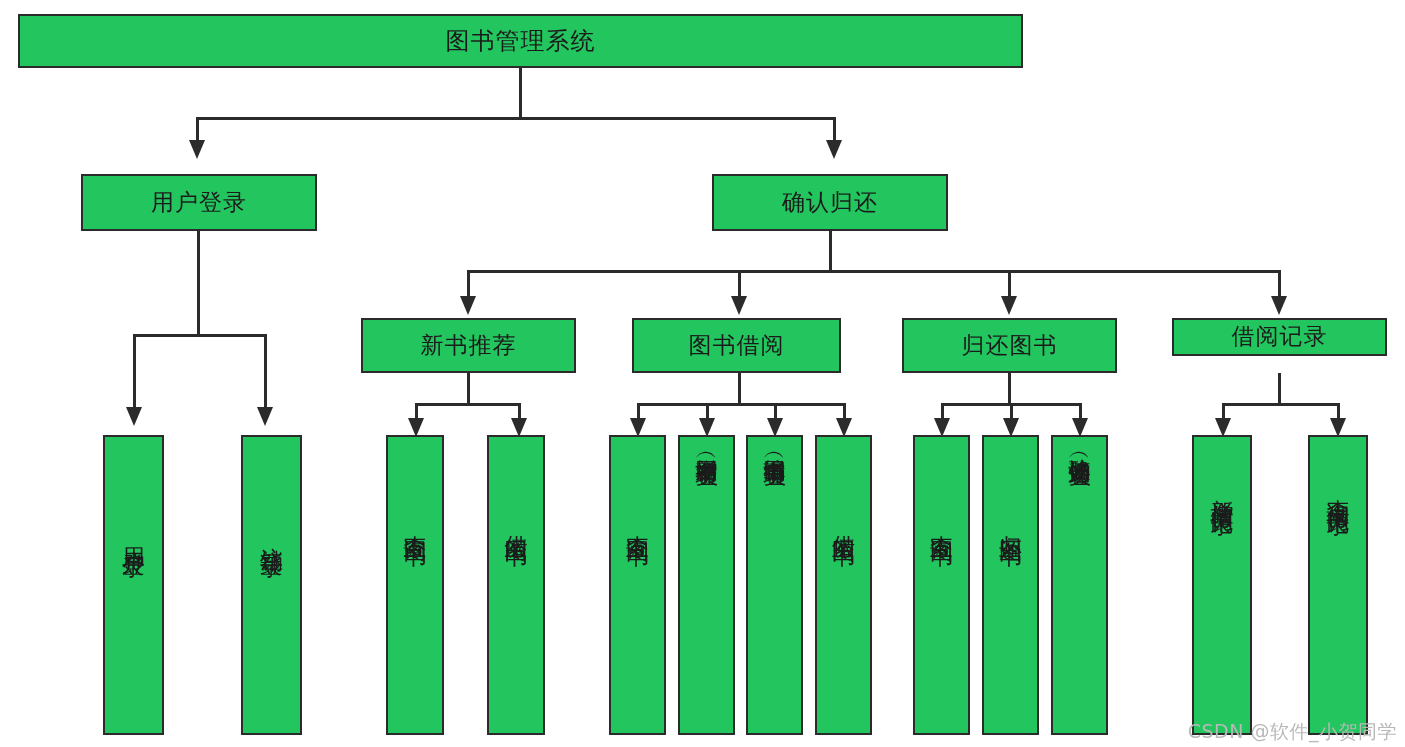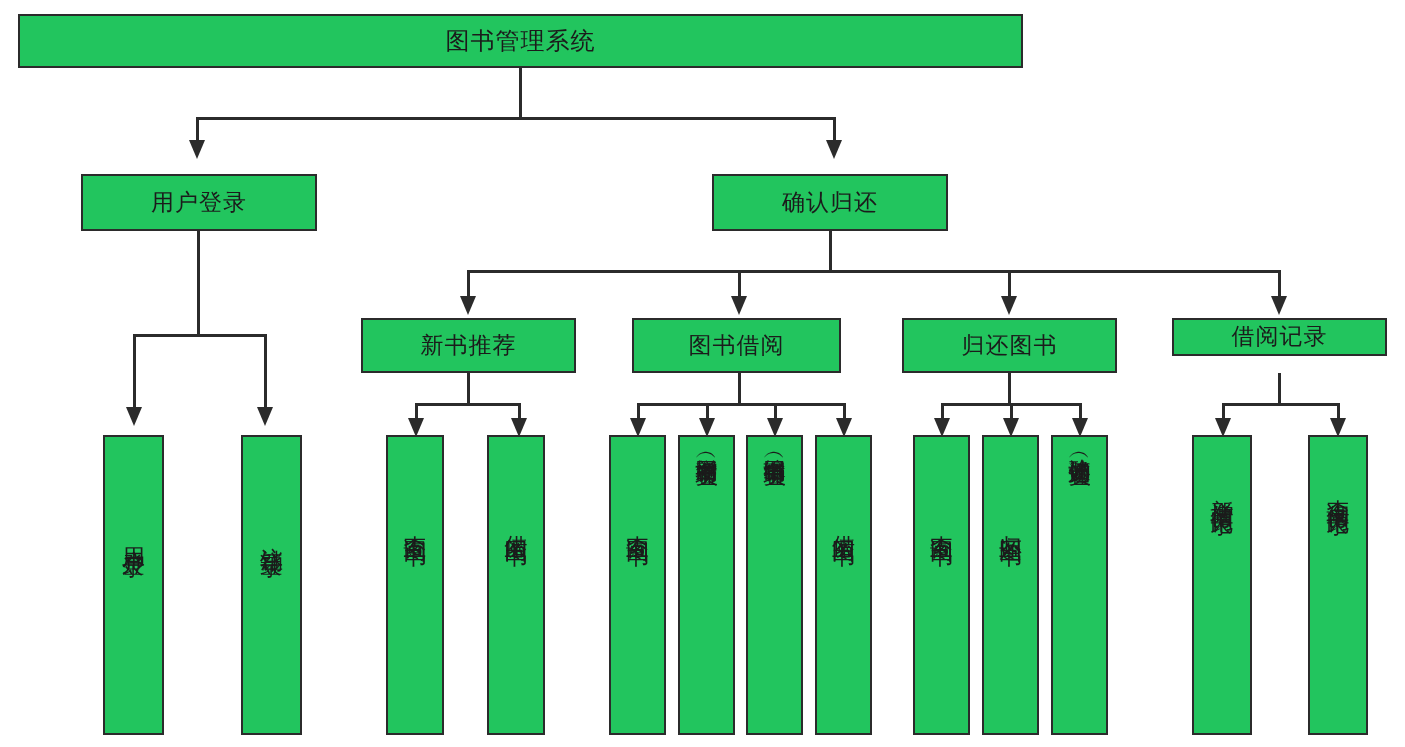--- a/index.html
+++ b/index.html
@@ -201,14 +201,15 @@
     <span class="lbl">确认归还（管理员）</span>
   </div>
 
   <div class="node leaf" style="left:1192px;top:435px;width:60px;height:300px;padding-top:44px;">
     <span class="lbl">新增借阅记录</span>
   </div>
   <div class="node leaf" style="left:1308px;top:435px;width:60px;height:300px;padding-top:44px;">
     <span class="lbl">查询借阅记录</span>
   </div>
 
+  <div id="watermark">CSDN @软件_小贺同学</div>
 
 </div>
 
 </body></html>

